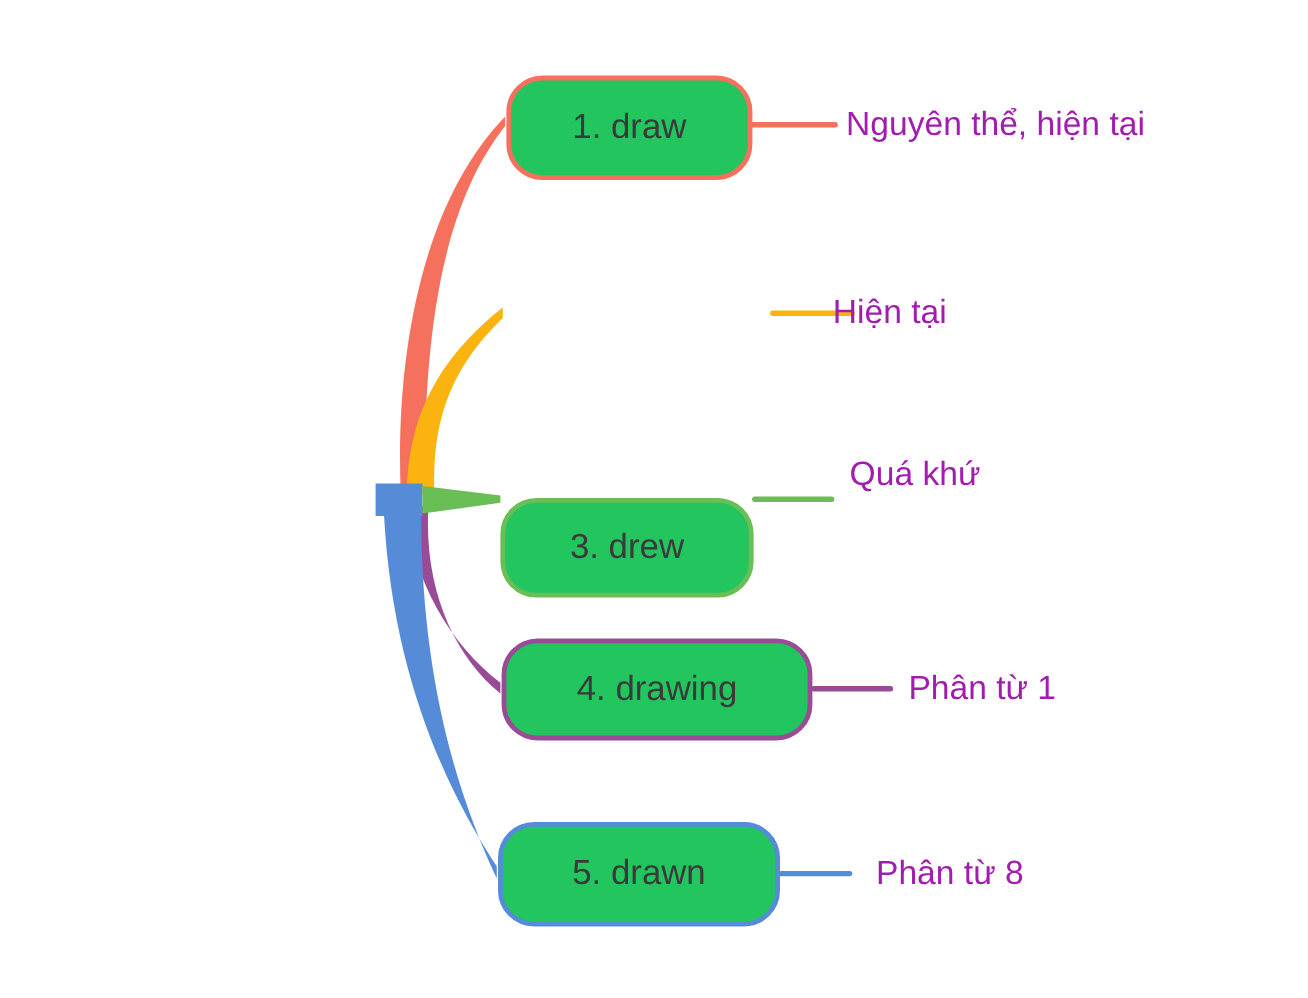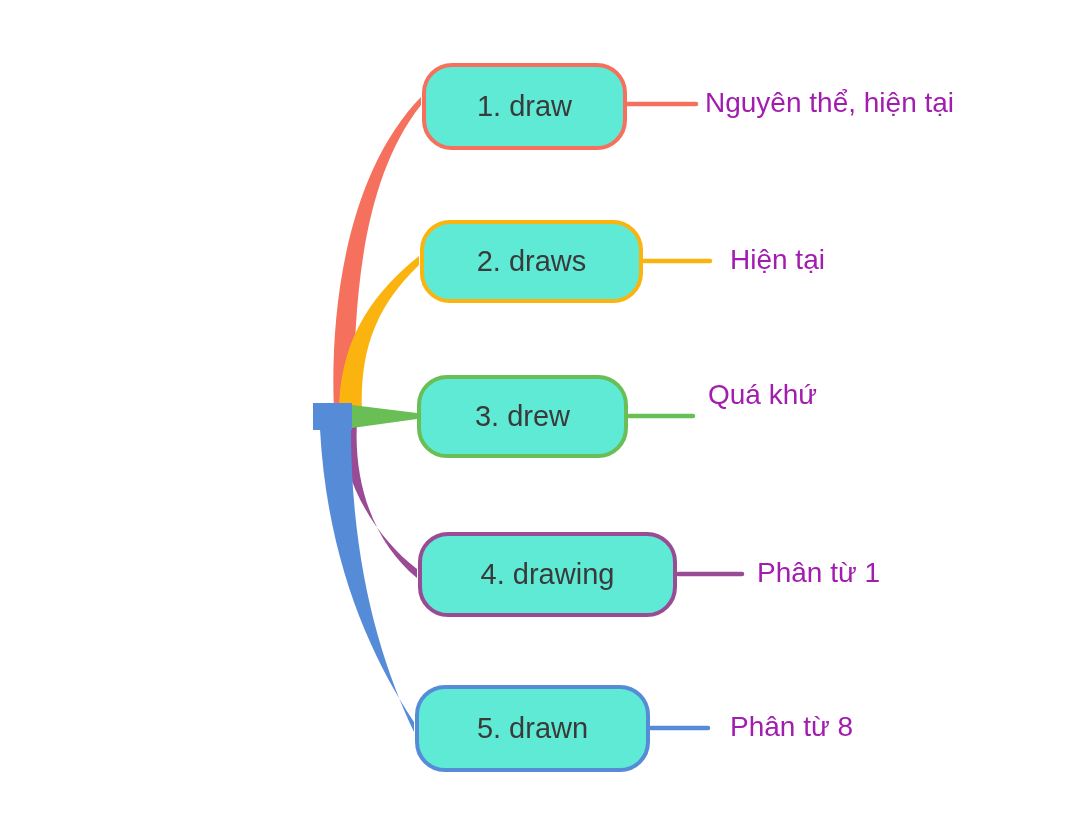--- a/index.html
+++ b/index.html
@@ -12,21 +12,21 @@
     overflow: hidden;
   }
   svg.links {
     position: absolute;
     left: 0; top: 0;
     width: 1090px; height: 832px;
   }
   .node {
     position: absolute;
     box-sizing: border-box;
-    background: #5eead4;
+    background: #22c55e;
     border: 4px solid #999;
     border-radius: 30px;
     display: flex;
     align-items: center;
     justify-content: center;
     font-size: 29px;
     color: #3a3a3a;
     cursor: pointer;
   }
   .node .label { white-space: nowrap; }
@@ -46,21 +46,21 @@
   #n5 { left: 415px; top: 685px; width: 235px; height: 87px; text-align: right; }
   .note {
     position: absolute;
     transform: translateY(-52%);
     font-size: 28px;
     color: #a21caf;
     white-space: nowrap;
     cursor: pointer;
   }
   #note1 { left: 705px; top: 104px; }
-  #note2 { left: 730px; top: 261px; }
+  #note2 { left: 694px; top: 261px; }
   #note3 { left: 708px; top: 396px; }
   #note4 { left: 757px; top: 574px; }
   #note5 { left: 730px; top: 728px; }
 </style>
 </head>
 <body>
 
 <div class="canvas">
 
   <svg class="links" viewBox="0 0 1090 832" aria-hidden="true">
@@ -76,24 +76,21 @@
     <path fill="none" stroke-width="4.5" stroke-linecap="round" d="M 644 261 L 710 261" stroke="#FBB40F"></path>
     <path fill="none" stroke-width="4.5" stroke-linecap="round" d="M 629 416 L 693 416" stroke="#69BE55"></path>
     <path fill="none" stroke-width="4.5" stroke-linecap="round" d="M 678 574 L 742 574" stroke="#9A4B95"></path>
     <path fill="none" stroke-width="4.5" stroke-linecap="round" d="M 651 728 L 708 728" stroke="#568BD8"></path>
   </svg>
 
 
   <div class="node" id="n1" style="border-color: rgb(245, 113, 93);">
     <span class="label">1. draw</span>
   </div>
-  <div class="node" id="n2" style="border-color: rgb(251, 180, 15);">
-    <span class="label">2. draws</span>
-  </div>
-  <div class="node" id="n3" style="border-color: rgb(105, 190, 85);">
+  <div class="node" id="n3" style="border-color: rgb(105, 190, 85); margin-top: 40px;">
     <span class="label">3. drew</span>
   </div>
   <div class="node" id="n4" style="border-color: rgb(154, 75, 149);">
     <span class="label">4. drawing</span>
   </div>
   <div class="node" id="n5" style="border-color: rgb(86, 139, 216);">
     <span class="label">5. drawn</span>
   </div>
 
   <div class="note" id="note1">Nguyên thể, hiện tại</div>

